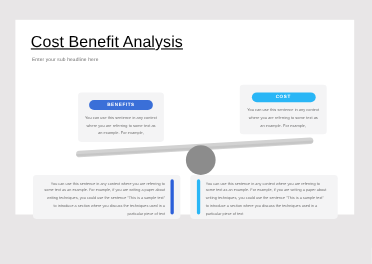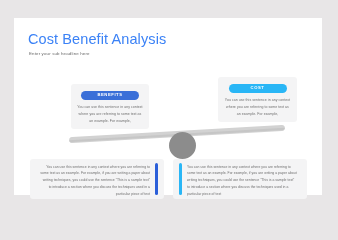--- a/index.html
+++ b/index.html
@@ -30,23 +30,24 @@
     height: 177px;
     background: #ffffff;
   }
   
   #title {
     position: absolute;
     left: 14px;
     top: 13px;
     font-size: 14.5px;
     font-weight: 400;
-    color: #3b82f6;
+    color: #000000;
     letter-spacing: 0.1px;
     white-space: nowrap;
+    text-decoration: underline;
   }
   #subtitle {
     position: absolute;
     left: 15px;
     top: 33px;
     font-size: 4.4px;
     color: #6b6b6b;
     letter-spacing: 0.15px;
     white-space: nowrap;
   }

